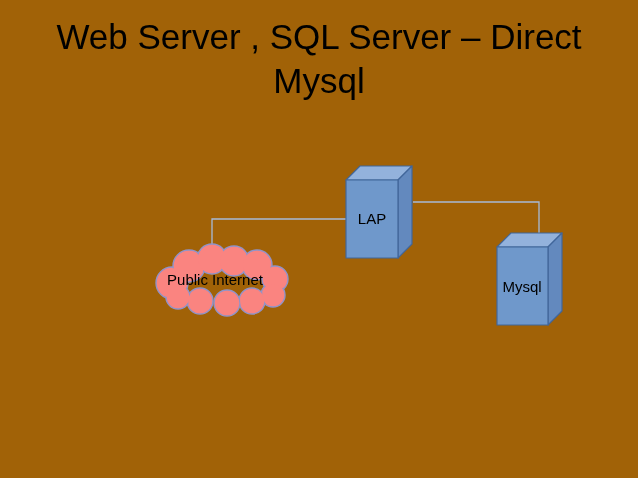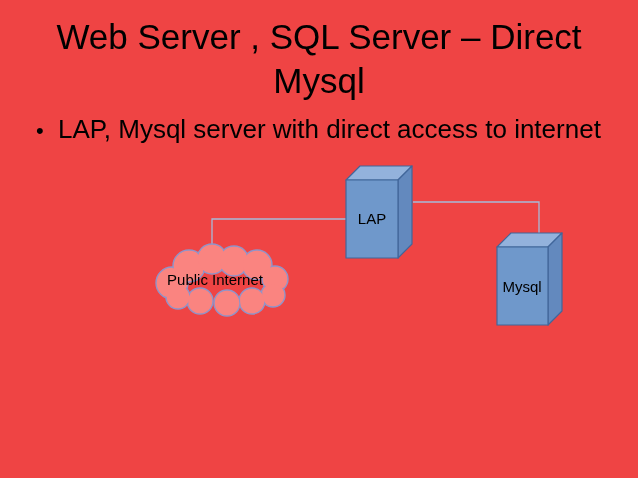--- a/index.html
+++ b/index.html
@@ -1,20 +1,20 @@
 <!DOCTYPE html>
 <html><head>
 <meta charset="utf-8">
 <style>
   html, body { margin: 0; padding: 0; background: #ffffff; }
   .slide {
     position: relative;
     width: 638px;
     height: 478px;
-    background: #ef4444;
+    background: #a16207;
     overflow: hidden;
     font-family: "Liberation Sans", sans-serif;
     color: #000000;
   }
   .title {
     position: absolute;
     top: 15px;
     left: 0;
     width: 638px;
     text-align: center;
@@ -61,23 +61,20 @@
 </head>
 <body>
 
 <div class="slide">
 
   <div class="title">
     <div>Web Server , SQL Server – Direct</div>
     <div>Mysql</div>
   </div>
 
-  <div class="bullet-row">
-    <span class="bullet-marker">•</span><span>LAP, Mysql server with direct access to internet</span>
-  </div>
 
   <svg class="diagram" viewBox="0 0 638 478">
 
     <g class="connectors" stroke="#A7BAD9">
       <polyline points="212,246 212,219 347,219"></polyline>
       <polyline points="413,202 539,202 539,235"></polyline>
     </g>
 
     <g>
       <g class="cloud-outer" fill="#FA8480" stroke="#9094C9">

